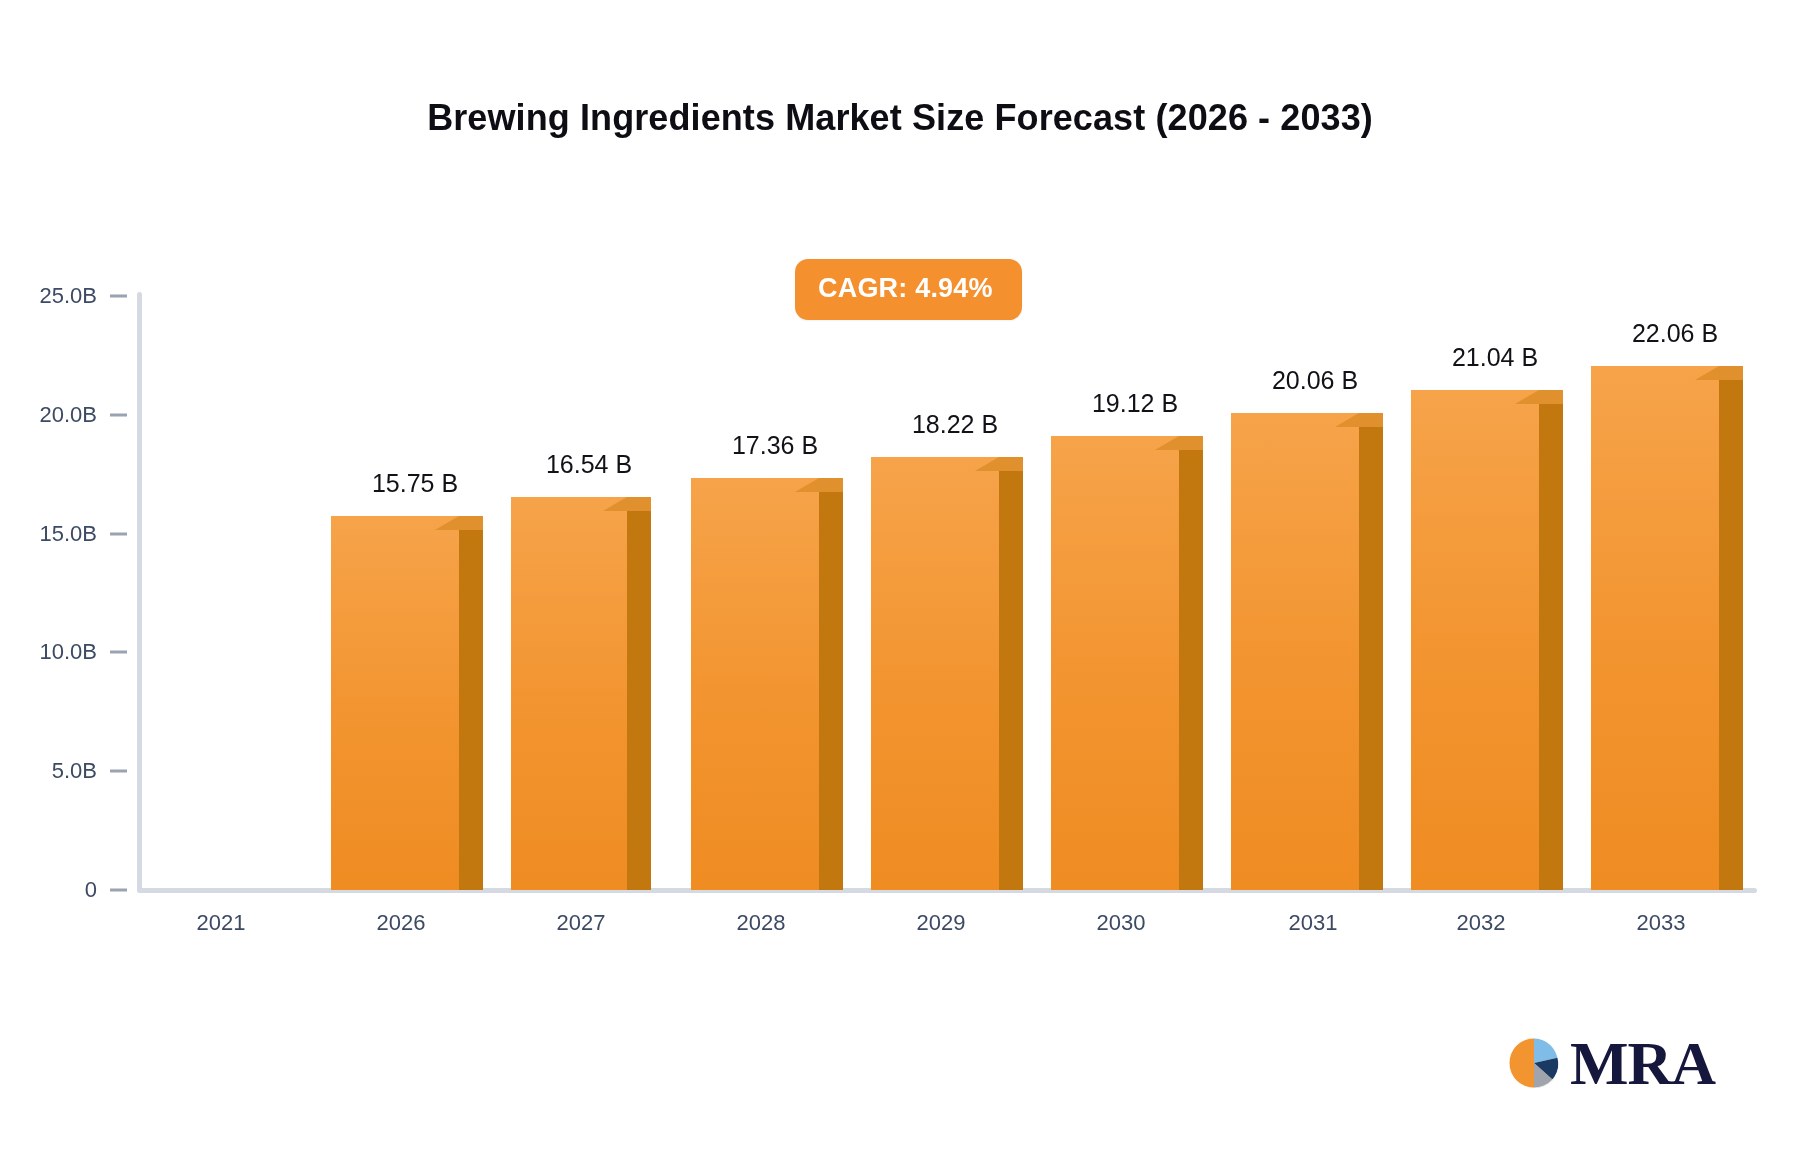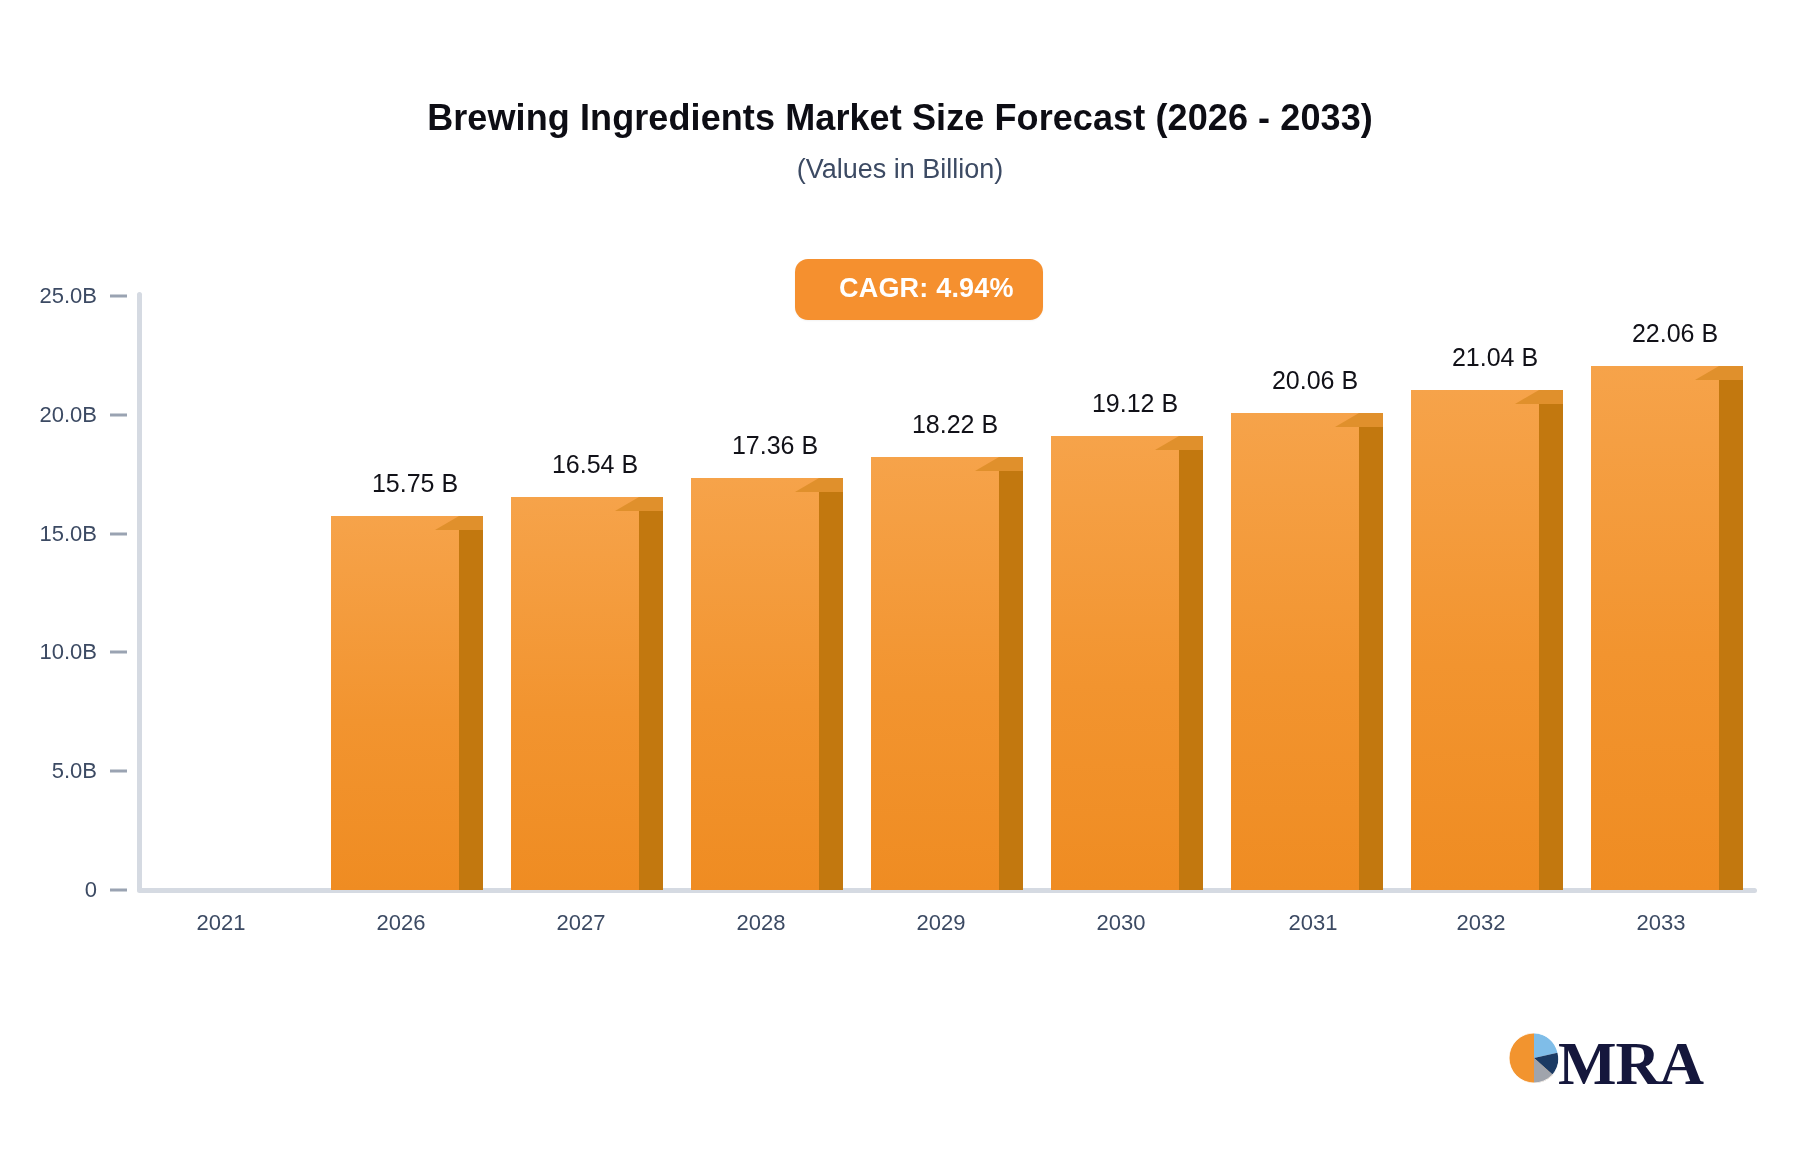--- a/index.html
+++ b/index.html
@@ -43,21 +43,21 @@
     font-weight: normal;
     color: #3c4a63;
     line-height: 1.2;
   }
 
   
   .cagr-badge {
     position: absolute;
     left: 795px;
     top: 259px;
-    padding: 14px 29px 16px 44px;
+    padding: 14px 29px 16px 23px;
     background: #f5902f;
     border-radius: 13px;
     color: #ffffff;
     font-size: 27px;
     font-weight: bold;
     letter-spacing: 0.2px;
     box-shadow: 0 1px 2px rgba(0,0,0,0.05);
     white-space: nowrap;
   }
 
@@ -156,22 +156,22 @@
     color: #111118;
     white-space: nowrap;
   }
 
   
   .logo {
     position: absolute;
     left: 1508px;
     top: 1032px;
     display: flex;
-    align-items: flex-start;
-    gap: 4px;
+    align-items: center;
+    gap: 16px;
   }
   .logo-mark {
     width: 52px;
     height: 52px;
     position: relative;
   }
   .logo-text {
     font-family: "Liberation Serif", serif;
     font-size: 62px;
     font-weight: bold;
@@ -181,21 +181,20 @@
     margin-left: -6px;
   }
 </style>
 </head>
 <body>
 
 <div class="chart-canvas">
 
   <div class="title-block">
     <div class="chart-title">Brewing Ingredients Market Size Forecast (2026 - 2033)</div>
-    <div class="chart-subtitle">(Values in Billion)</div>
   </div>
 
   <div class="cagr-badge">CAGR: 4.94%</div>
 
   <div class="plot" id="plot">
     <div class="y-axis-line"></div>
     <div class="x-axis-line"></div>
   <div class="ytick" style="left: -23px; right: auto; top: 890px;">0</div>
       <div class="ytick-dash" style="left: 110px; top: 890px;"></div>
       <div class="ytick" style="left: -23px; right: auto; top: 771.2px;">5.0B</div>
@@ -209,21 +208,21 @@
       <div class="ytick" style="left: -23px; right: auto; top: 296px;">25.0B</div>
       <div class="ytick-dash" style="left: 110px; top: 296px;"></div>
       <div class="xtick" style="left: 221px;">2021</div>
       <div class="bar-group" style="left: 331px; width: 128px; height: 374.22px;">
         <div class="bar-front" style="height: 374.22px;"></div>
         <div class="bar-side" style="height: 360.22px;"></div>
         <div class="bar-top" style="bottom: 360.22px;"></div>
         <div class="bar-label" style="bottom: 392.22px;">15.75 B</div>
       </div>
       <div class="xtick" style="left: 401px;">2026</div>
-      <div class="bar-group" style="left: 511px; width: 128px; height: 392.99px;">
+      <div class="bar-group" style="left: 511px; width: 116px; height: 392.99px;">
         <div class="bar-front" style="height: 392.99px;"></div>
         <div class="bar-side" style="height: 378.99px;"></div>
         <div class="bar-top" style="bottom: 378.99px;"></div>
         <div class="bar-label" style="bottom: 410.99px;">16.54 B</div>
       </div>
       <div class="xtick" style="left: 581px;">2027</div>
       <div class="bar-group" style="left: 691px; width: 128px; height: 412.474px;">
         <div class="bar-front" style="height: 412.474px;"></div>
         <div class="bar-side" style="height: 398.474px;"></div>
         <div class="bar-top" style="bottom: 398.474px;"></div>

